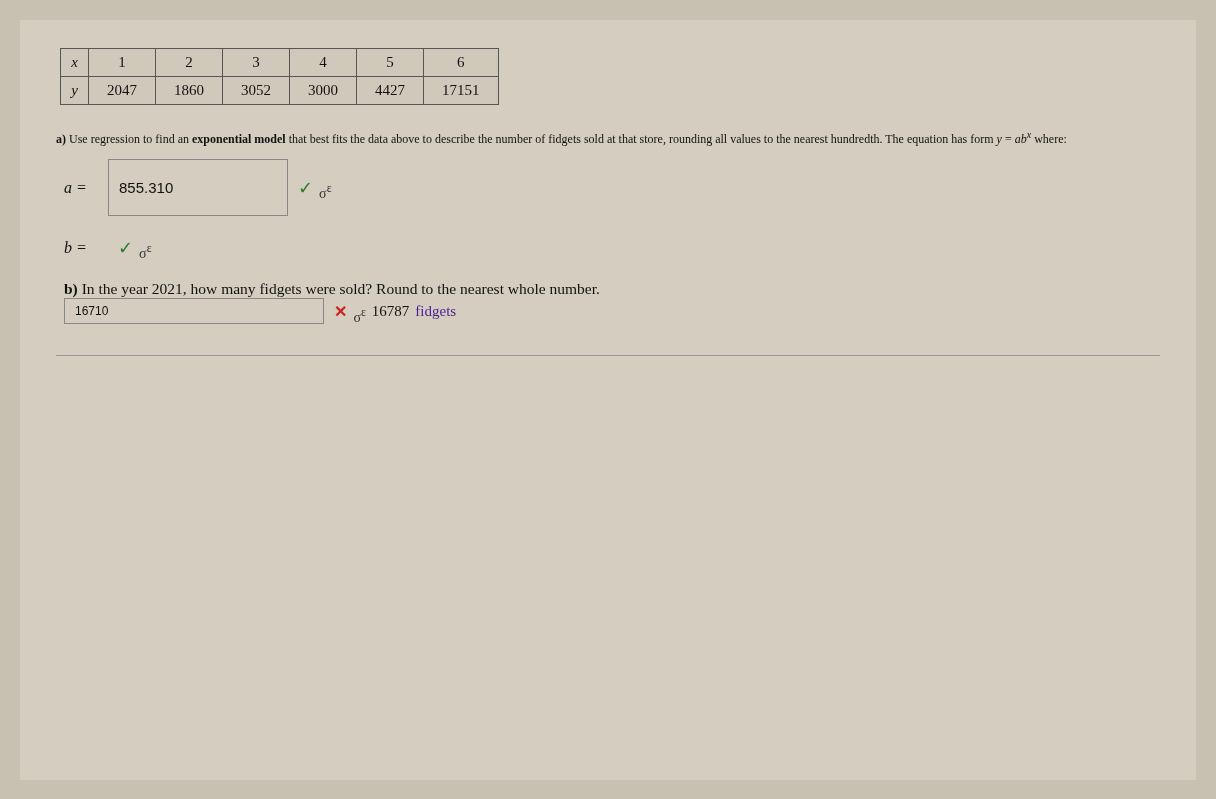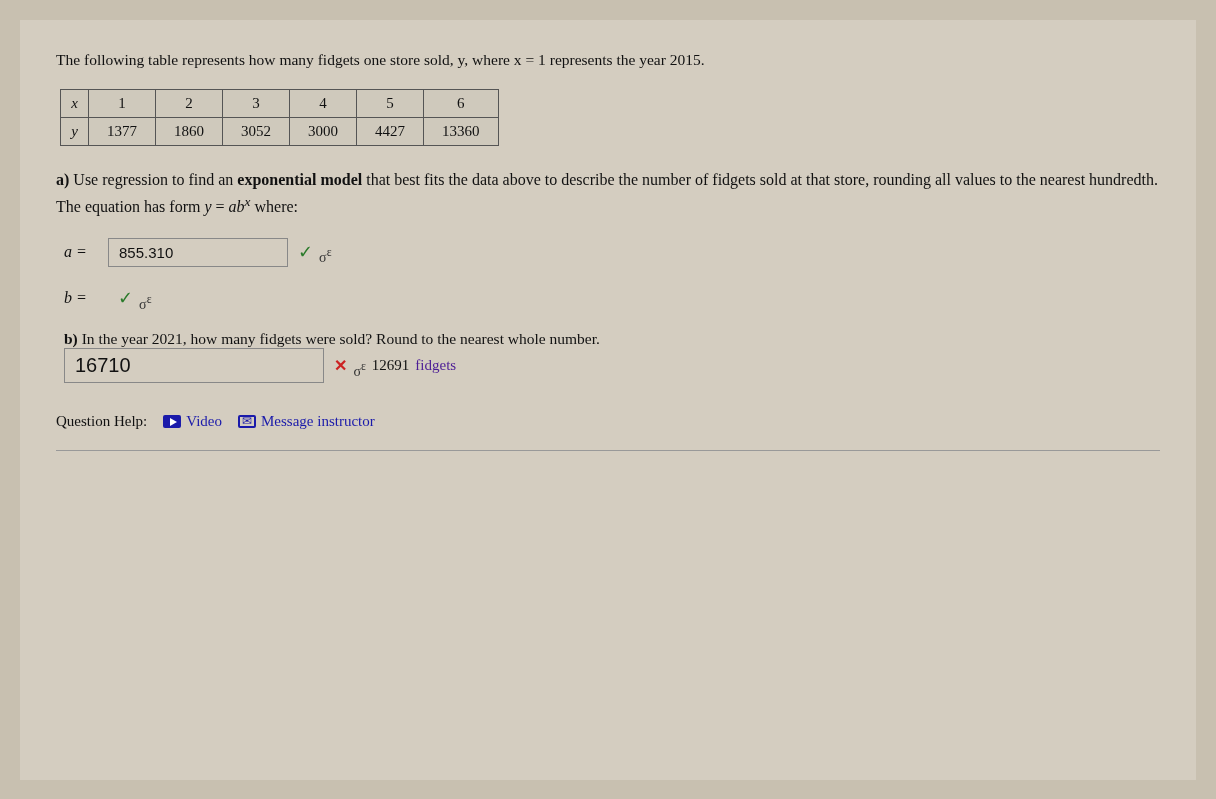--- a/index.html
+++ b/index.html
@@ -48,44 +48,44 @@
     }
 
     .data-table td.label-cell {
       font-style: italic;
       font-weight: normal;
       min-width: 28px;
       padding: 5px 10px;
     }
 
     .part-text {
-      font-size: 16px;
+      font-size: 12px;
       line-height: 1.5;
-      margin-bottom: 18px;
+      margin-bottom: 11px;
     }
 
     .answer-row {
       display: flex;
       align-items: center;
       margin-bottom: 18px;
       margin-left: 8px;
     }
 
     .answer-label {
       font-style: italic;
       font-size: 16px;
       margin-right: 8px;
       min-width: 36px;
     }
 
     .answer-input {
       border: 1px solid #888;
       background-color: #d4cdc0;
       font-size: 15px;
-      padding: 5px 10px;
+      padding: 19px 10px;
       width: 180px;
       color: #111;
       outline: none;
     }
 
     .check-icon {
       color: #2a7a2a;
       font-size: 18px;
       margin-left: 10px;
       margin-right: 4px;
@@ -114,21 +114,21 @@
     .answer-b-row {
       display: flex;
       align-items: center;
       margin-left: 8px;
       margin-bottom: 30px;
     }
 
     .answer-b-input {
       border: 1px solid #888;
       background-color: #d4cdc0;
-      font-size: 20px;
+      font-size: 12px;
       padding: 5px 10px;
       width: 260px;
       color: #111;
       outline: none;
     }
 
     .correct-value {
       font-size: 15px;
       margin-left: 6px;
       margin-right: 6px;
@@ -212,43 +212,40 @@
 
     .eq-form {
       font-style: italic;
     }
   </style>
 </head>
 <body>
 
 <div class="page-container">
 
-  <div class="problem-text">
-    <span>The following table represents how many fidgets one store sold, y, where x = 1 represents the year 2015.</span>
-  </div>
 
   <table class="data-table">
     <tbody>
         <tr>
       <td class="label-cell italic">x</td>
       <td>1</td>
       <td>2</td>
       <td>3</td>
       <td>4</td>
       <td>5</td>
       <td>6</td>
     </tr>
     <tr>
       <td class="label-cell italic">y</td>
-      <td>1377</td>
+      <td>2047</td>
       <td>1860</td>
       <td>3052</td>
       <td>3000</td>
       <td>4427</td>
-      <td>13360</td>
+      <td>17151</td>
     </tr>
   </tbody>
     </table>
 
   <div class="part-text">
     <span class="bold">a)</span>
     Use regression to find an <strong>exponential model</strong> that best fits the data above to describe the number of fidgets sold at that store, rounding all values to the nearest hundredth. The equation has form <span class="eq-form">y</span> = <span class="eq-form">ab</span><sup><span class="eq-form">x</span></sup> where:
   </div>
 
   <div class="answer-row">
@@ -266,33 +263,20 @@
 
   <div class="part-b-text">
     <span class="bold">b)</span>
     <span>In the year 2021, how many fidgets were sold? Round to the nearest whole number.</span>
   </div>
 
   <div class="answer-b-row">
     <input class="answer-b-input" type="text" value="16710" style="">
     <span class="wrong-icon">✕</span>
     <span class="sigma-icon">σ<sup>ε</sup></span>
-    <span class="correct-value">12691</span>
+    <span class="correct-value">16787</span>
     <span class="units-label">fidgets</span>
   </div>
 
-  <div class="question-help">
-    <span class="help-label">Question Help:</span>
-
-    <a class="help-link" href="#">
-      <span class="video-icon"></span>
-      <span>Video</span>
-    </a>
-
-    <a class="help-link" href="#">
-      <span class="email-icon"></span>
-      <span>Message instructor</span>
-    </a>
-  </div>
 
   <div class="bottom-line"></div>
 
 </div>
 
 </body></html>

